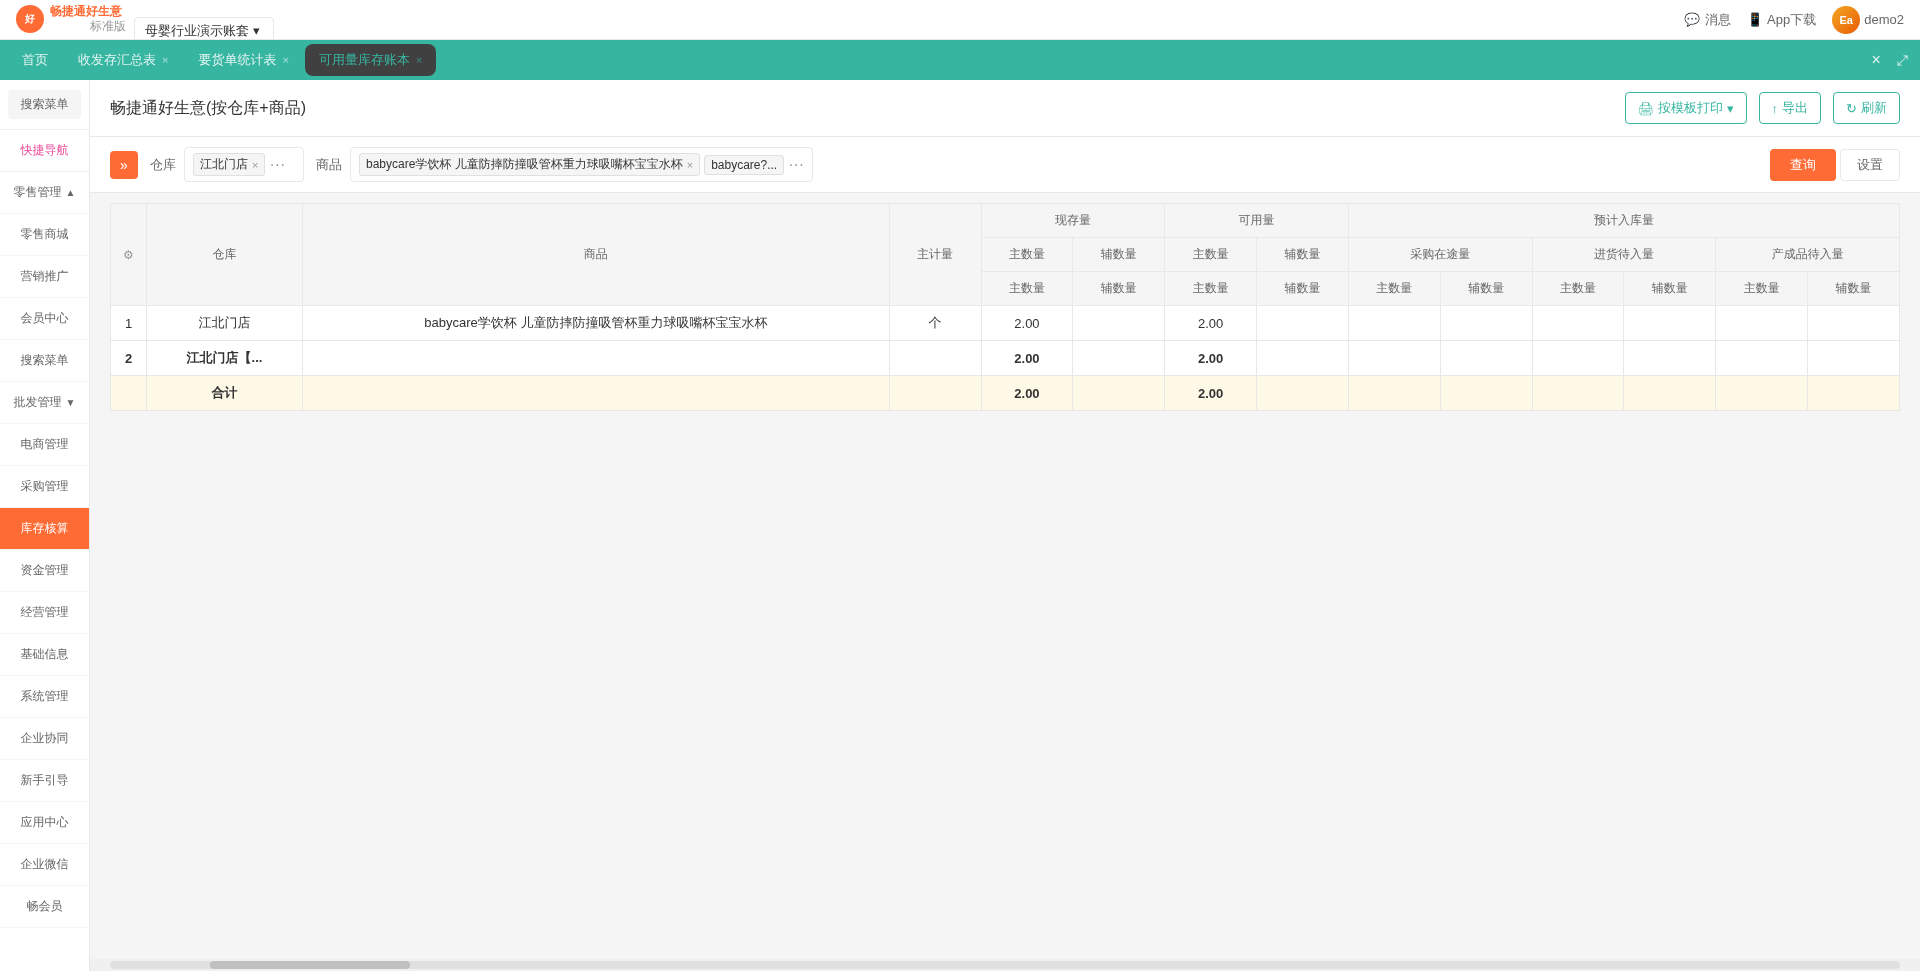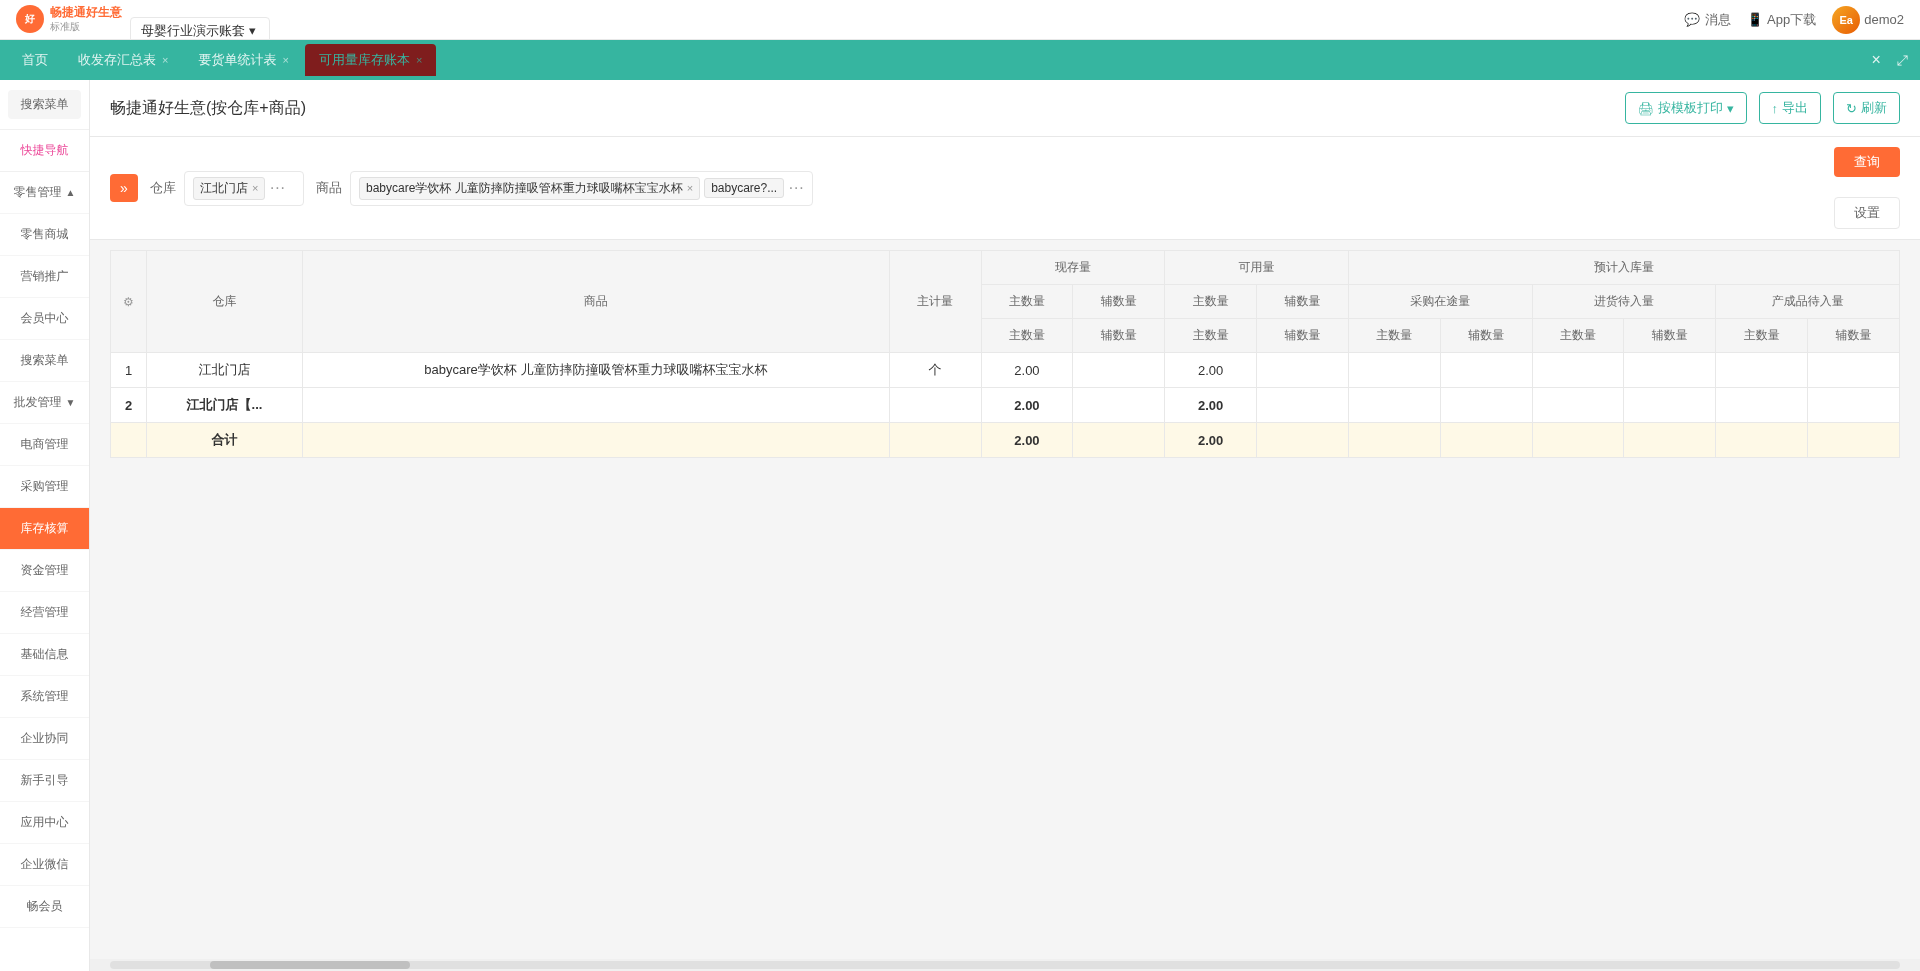--- a/index.html
+++ b/index.html
@@ -4,30 +4,30 @@
   <style>
     * { box-sizing: border-box; margin: 0; padding: 0; }
     body { font-family: "Microsoft YaHei", "PingFang SC", Arial, sans-serif; font-size: 13px; background: #f5f5f5; color: #333; display: flex; flex-direction: column; height: 971px; overflow: hidden; }
 
     
     .top-bar { height: 40px; background: #fff; border-bottom: 1px solid #e8e8e8; display: flex; align-items: center; justify-content: space-between; padding: 0 16px; flex-shrink: 0; }
     .top-bar-left { display: flex; align-items: center; gap: 8px; }
     .logo-area { display: flex; align-items: center; gap: 6px; }
     .logo-icon { width: 28px; height: 28px; background: #ff6b35; border-radius: 50%; display: flex; align-items: center; justify-content: center; color: white; font-size: 10px; font-weight: bold; }
     .logo-text { font-size: 12px; color: #ff6b35; font-weight: bold; line-height: 1.2; }
-    .logo-sub { font-size: 10px; color: #999; }
+    .logo-sub { font-size: 12px; color: #999; margin-left: 40px; }
     .industry-selector { display: flex; align-items: center; gap: 4px; padding: 4px 10px; border: 1px solid #e8e8e8; border-radius: 4px; cursor: pointer; min-width: 140px; font-size: 13px; color: #333; margin-top: 22px; }
     .top-bar-right { display: flex; align-items: center; gap: 16px; font-size: 13px; color: #666; }
     .top-bar-right-item { display: flex; align-items: center; gap: 4px; cursor: pointer; }
     .avatar { width: 28px; height: 28px; border-radius: 50%; background: linear-gradient(135deg, #f5a623, #e85d04); display: flex; align-items: center; justify-content: center; color: white; font-size: 11px; font-weight: bold; }
 
     
     .nav-tabs { height: 40px; background: #36b5a0; display: flex; align-items: center; padding: 0 0 0 8px; flex-shrink: 0; gap: 2px; }
     .nav-tab { height: 32px; padding: 0 14px; display: flex; align-items: center; gap: 6px; border-radius: 4px 4px 0 0; font-size: 13px; cursor: pointer; color: rgba(255,255,255,0.85); background: transparent; position: relative; }
-    .nav-tab.active { background: #7f1d1d; color: #36b5a0; font-weight: 500; }
+    .nav-tab.active { background: #404040; color: #36b5a0; font-weight: 500; border-radius: 8px; }
     .nav-tab .close-btn { font-size: 11px; opacity: 0.7; cursor: pointer; }
     .nav-tab.active .close-btn { color: #36b5a0; }
     .nav-tabs-right { margin-left: auto; display: flex; align-items: center; gap: 8px; padding-right: 8px; }
     .nav-close-btn { color: rgba(255,255,255,0.85); font-size: 16px; cursor: pointer; padding: 4px; }
     .nav-expand-btn { color: rgba(255,255,255,0.85); font-size: 14px; cursor: pointer; padding: 4px; }
 
     
     .main-layout { display: flex; flex: 1; overflow: hidden; }
 
     
@@ -54,21 +54,21 @@
 
     
     .filter-area { background: #fff; padding: 10px 20px; display: flex; align-items: center; gap: 12px; border-bottom: 1px solid #e8e8e8; flex-shrink: 0; flex-wrap: wrap; }
     .filter-expand-btn { width: 28px; height: 28px; background: #ff6b35; border-radius: 4px; display: flex; align-items: center; justify-content: center; color: white; font-size: 14px; cursor: pointer; flex-shrink: 0; }
     .filter-field { display: flex; align-items: center; gap: 8px; }
     .filter-label { font-size: 13px; color: #666; white-space: nowrap; }
     .filter-input { border: 1px solid #e8e8e8; border-radius: 4px; padding: 5px 8px; font-size: 13px; min-width: 120px; display: flex; align-items: center; gap: 4px; background: #fff; }
     .filter-tag { background: #f5f5f5; border: 1px solid #e0e0e0; border-radius: 3px; padding: 2px 6px; font-size: 12px; display: flex; align-items: center; gap: 4px; }
     .filter-tag .remove { cursor: pointer; color: #999; font-size: 11px; }
     .filter-dots { color: #999; font-size: 16px; cursor: pointer; }
-    .filter-actions { margin-left: auto; display: flex; gap: 20px; flex-direction: column; }
+    .filter-actions { margin-left: auto; display: flex; gap: 4px; }
     .btn-query { padding: 6px 20px; background: #ff6b35; border: none; border-radius: 4px; color: white; font-size: 13px; cursor: pointer; }
     .btn-settings { padding: 6px 16px; background: #fff; border: 1px solid #e8e8e8; border-radius: 4px; color: #666; font-size: 13px; cursor: pointer; }
 
     
     .table-container { flex: 1; overflow: auto; padding: 10px 20px; }
     .data-table { width: 100%; border-collapse: collapse; background: #fff; border: 1px solid #e8e8e8; }
     .data-table th { background: #f5f5f5; border: 1px solid #e8e8e8; padding: 8px 10px; font-size: 12px; color: #666; font-weight: 500; text-align: center; white-space: nowrap; }
     .data-table td { border: 1px solid #e8e8e8; padding: 8px 10px; font-size: 13px; color: #333; text-align: center; }
     .th-main-group { background: #ecf9f7; }
     .th-sub-group { background: #f5f5f5; }

